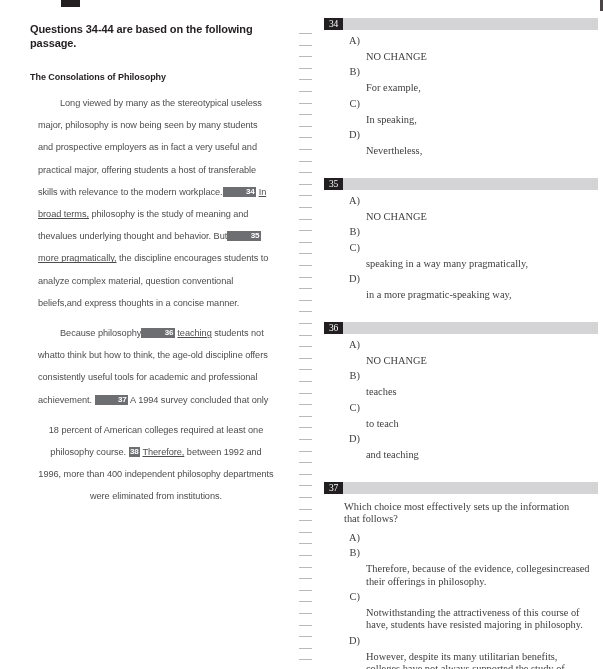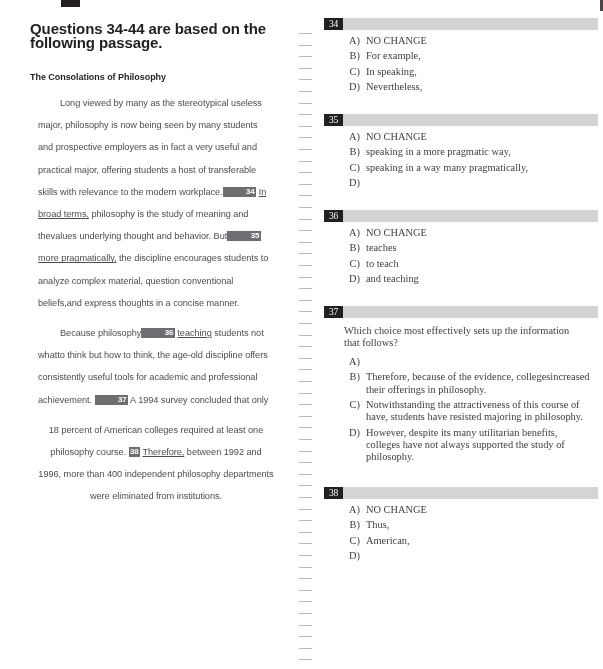--- a/index.html
+++ b/index.html
@@ -61,21 +61,21 @@
   .gutter-dash {
     position: absolute;
     left: 3px;
     width: 13px;
     height: 1px;
     background: #b9b9b9;
   }
 
   
   #passage-heading {
-    font-size: 15px;
+    font-size: 11px;
     font-weight: bold;
     line-height: 14px;
     color: #231f20;
     letter-spacing: -0.1px;
     margin: 0 0 22px 0;
   }
   #passage-title {
     font-size: 9px;
     font-weight: bold;
     color: #231f20;
@@ -151,21 +151,21 @@
     margin-bottom: 3.2px;
   }
   .choice-letter {
     width: 22px;
     flex: 0 0 22px;
     text-align: right;
     padding-right: 6px;
     box-sizing: border-box;
     margin-left: 26px;
   }
-  .choice-text { flex: 1; padding-right: 12px; }
+  .choice-text { flex: 1; padding-right: 12px; margin-top: 16px; }
   .spacer-sm { height: 17px; }
   .spacer-md { height: 20px; }
 </style>
 </head>
 <body>
 
 <div id="top-left-mark"></div>
 <div id="top-right-mark"></div>
 
 <div id="page">
@@ -271,28 +271,28 @@
         <div class="qbar">
           <div class="qnum">35</div>
         </div>
         <ul class="choices">
           <li class="choice">
             <span class="choice-letter">A)</span>
             <span class="choice-text">NO CHANGE</span>
           </li>
           <li class="choice">
             <span class="choice-letter">B)</span>
-            <span class="choice-text">speaking in a more pragmatic way,</span>
           </li>
           <li class="choice">
             <span class="choice-letter">C)</span>
             <span class="choice-text">speaking in a way many pragmatically,</span>
           </li>
           <li class="choice">
             <span class="choice-letter">D)</span>
+            <span class="choice-text">in a more pragmatic-speaking way,</span>
           </li>
         </ul>
         <div class="spacer-sm"></div>
       </div>
       <div class="qblock">
         <div class="qbar">
           <div class="qnum">36</div>
         </div>
         <ul class="choices">
           <li class="choice">

